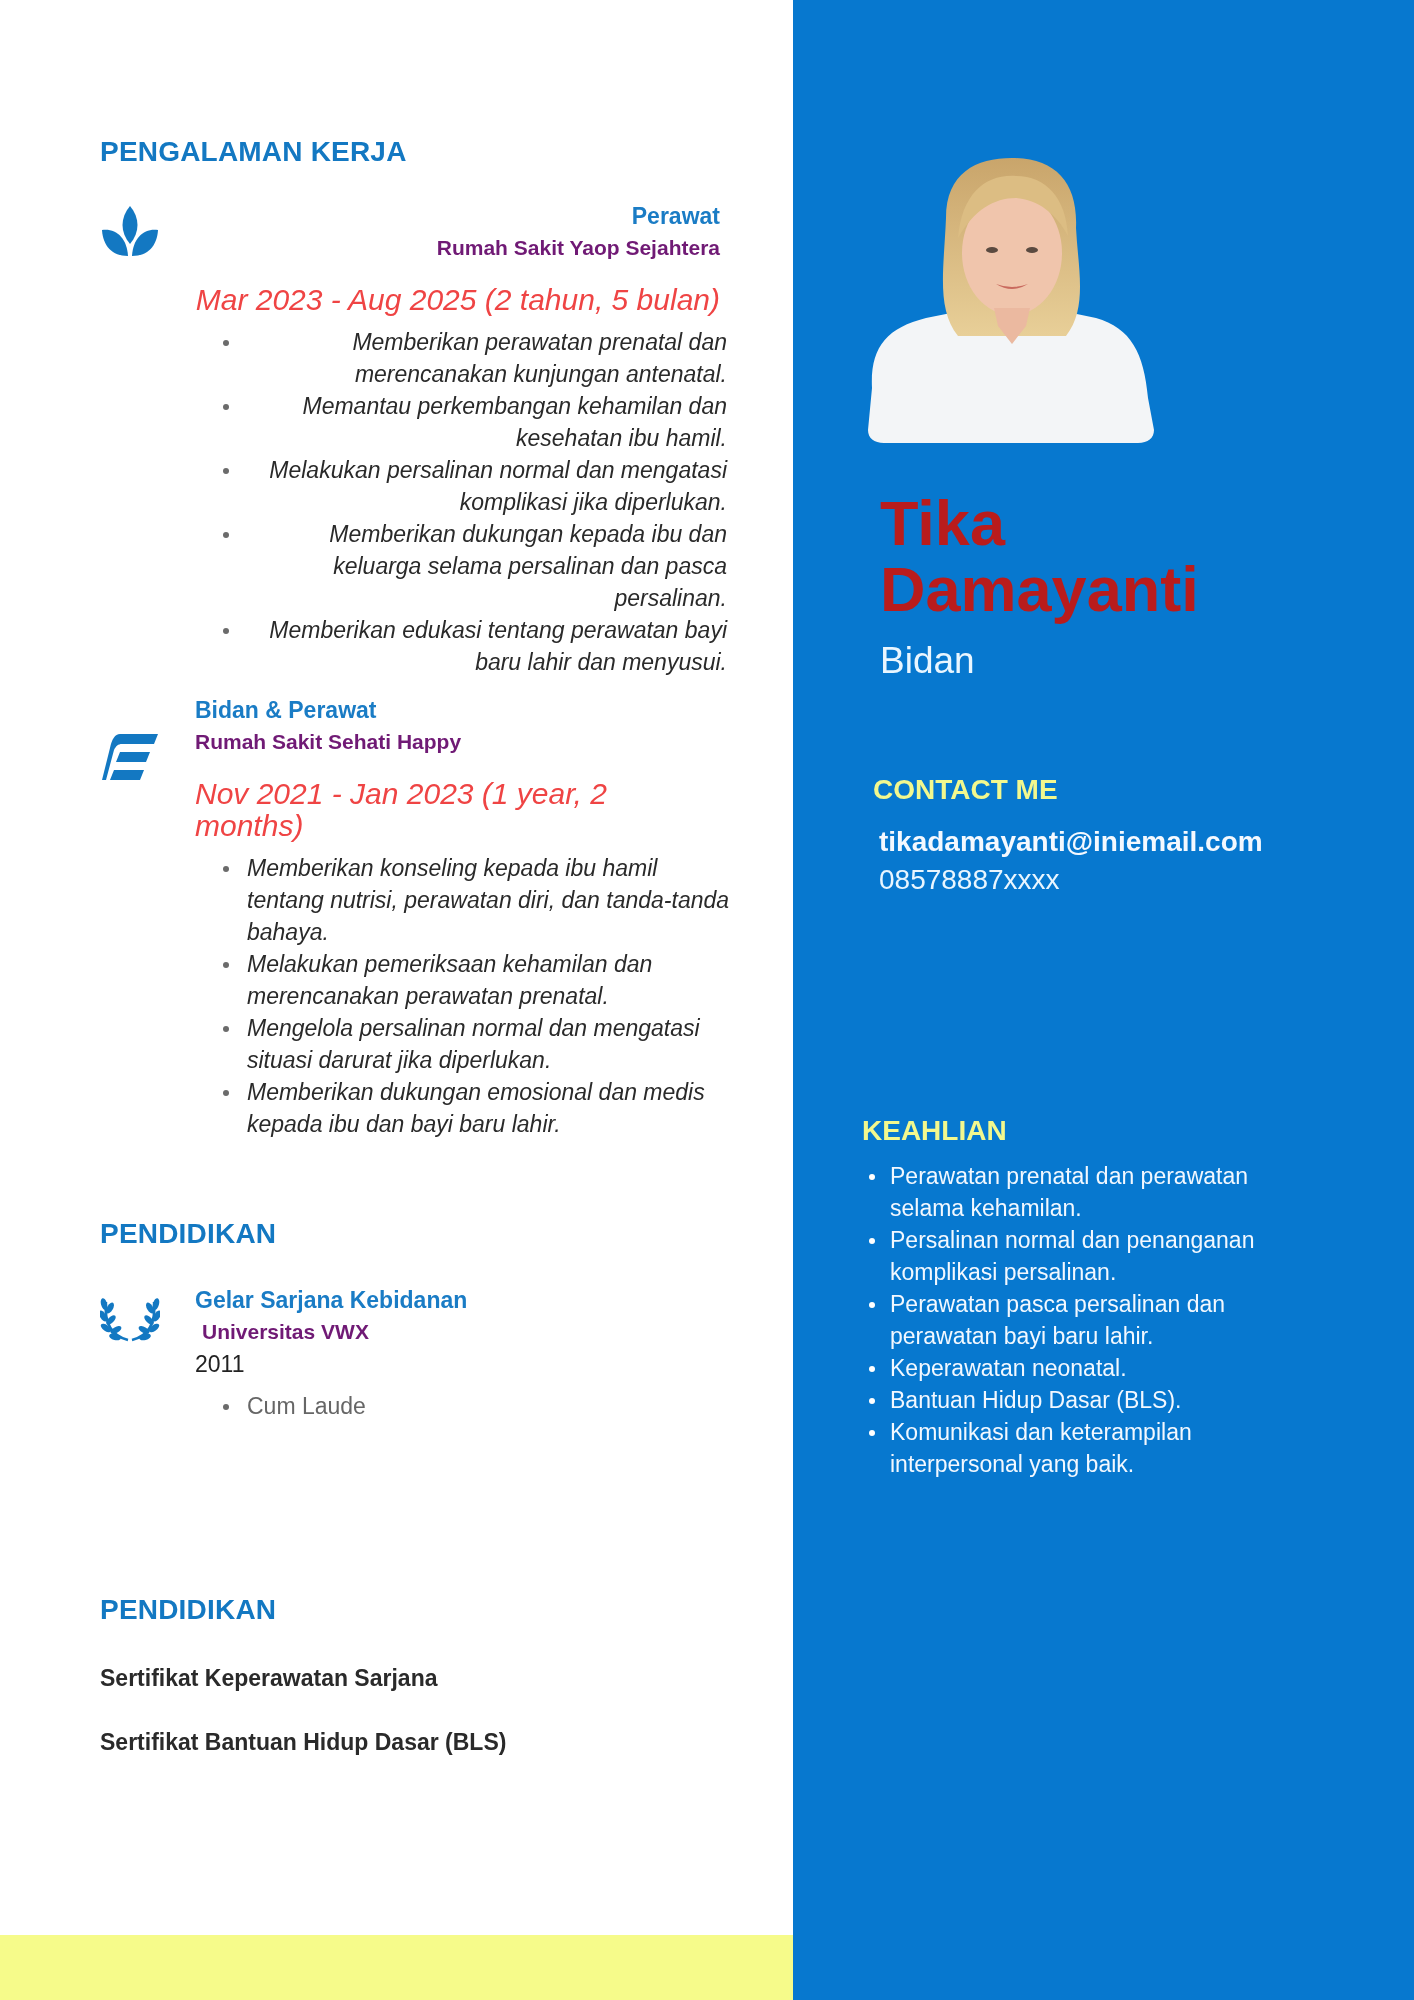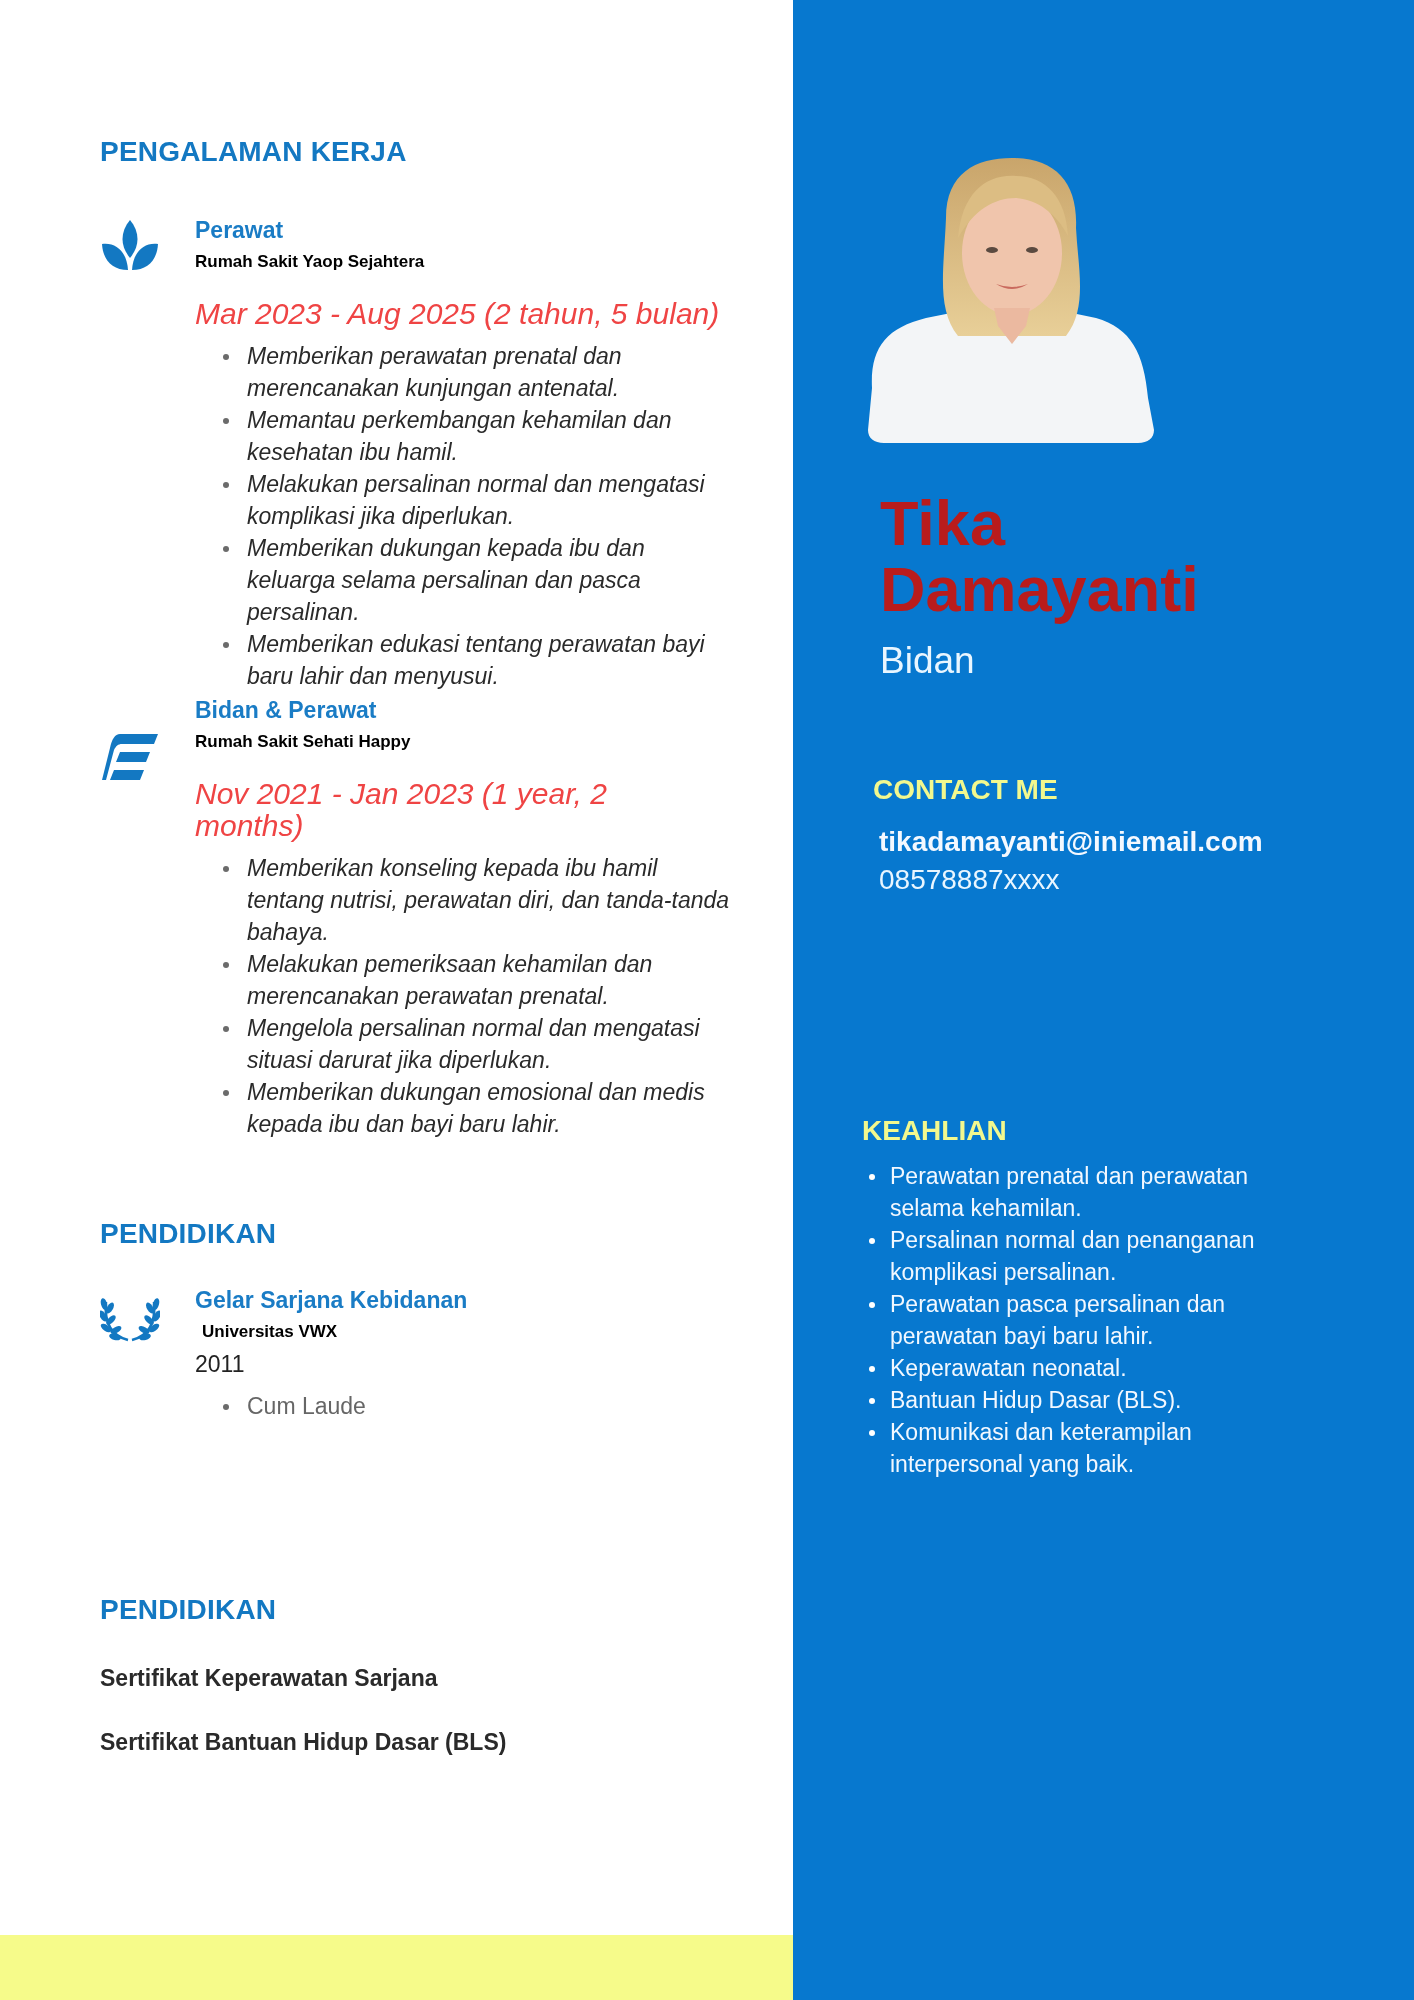--- a/index.html
+++ b/index.html
@@ -14,21 +14,21 @@
     .bottom-bar { position: absolute; left: 0; top: 1935px; width: 793px; height: 65px; background: #f6fb8a; }
 
     .sec-title {
       position: absolute; left: 100px; margin: 0;
       font-size: 28px; font-weight: bold; color: #1378c2; letter-spacing: 0.2px;
     }
     .entry { position: absolute; left: 100px; width: 620px; }
     .entry .icon { position: absolute; left: 0; width: 60px; height: 60px; }
     .entry .body { margin-left: 95px; }
     .role { font-size: 23px; font-weight: bold; color: #1a7cc5; line-height: 32px; }
-    .org { font-size: 17px; font-weight: bold; color: #000000; line-height: 32px; }
+    .org { font-size: 21px; font-weight: bold; color: #701a75; line-height: 32px; }
     .dates { font-size: 30px; font-style: italic; color: #ef4444; line-height: 32px; margin-top: 20px; }
     .plain { font-size: 23px; color: #222; line-height: 32px; }
     ul.bul { margin: 10px; padding: 0 0 0 42px; list-style: none; }
     ul.bul li { position: relative; font-size: 23px; line-height: 32px; font-style: italic; color: #2a2a2a; }
     ul.bul li::before {
       content: ""; position: absolute; left: -24px; top: 14px; width: 6px; height: 6px;
       border-radius: 50%; background: #6b6b6b;
     }
     ul.bul.normal li { font-style: normal; color: #666; }
 
@@ -49,21 +49,21 @@
   </style>
 </head>
 <body>
 
 <div class="left"></div>
 <div class="right"></div>
 <div class="bottom-bar"></div>
 
 <h2 class="sec-title" style="top:136px;">PENGALAMAN KERJA</h2>
 
-<div class="entry" style="top:214px;">
+<div class="entry" style="top:200px;text-align:right;">
   <div class="icon" style="top:4px;">
     <svg width="60" height="56" viewBox="0 0 60 56">
       <path d="M30 2 C40 14 40 28 30 40 C20 28 20 14 30 2Z" fill="#1378c2"></path>
       <path d="M2 26 C16 24 27 34 28 52 C12 52 3 42 2 26Z" fill="#1378c2"></path>
       <path d="M58 26 C44 24 33 34 32 52 C48 52 57 42 58 26Z" fill="#1378c2"></path>
     </svg>
   </div>
   <div class="body">
     <div class="role">Perawat</div>
     <div class="org">Rumah Sakit Yaop Sejahtera</div>

